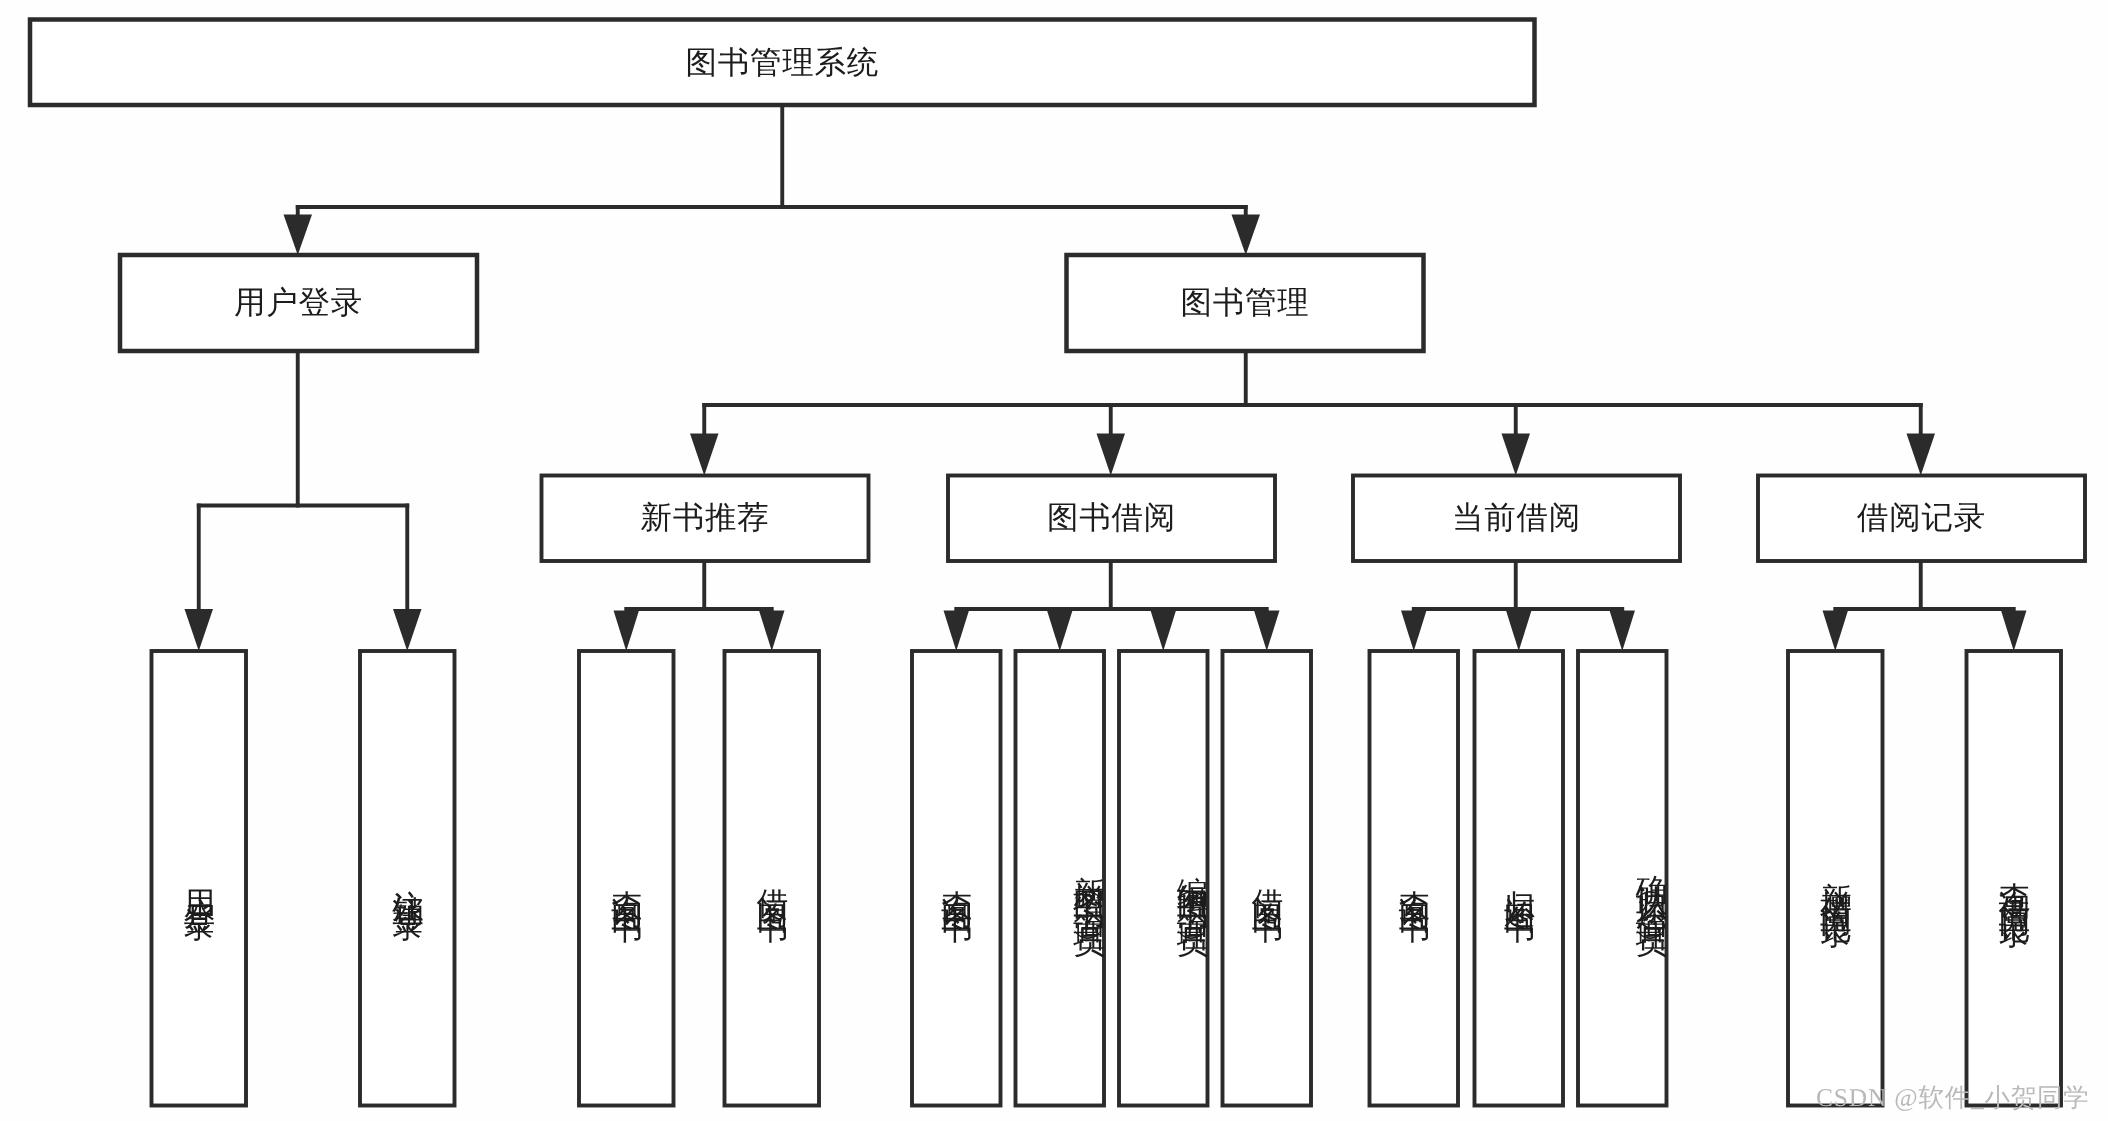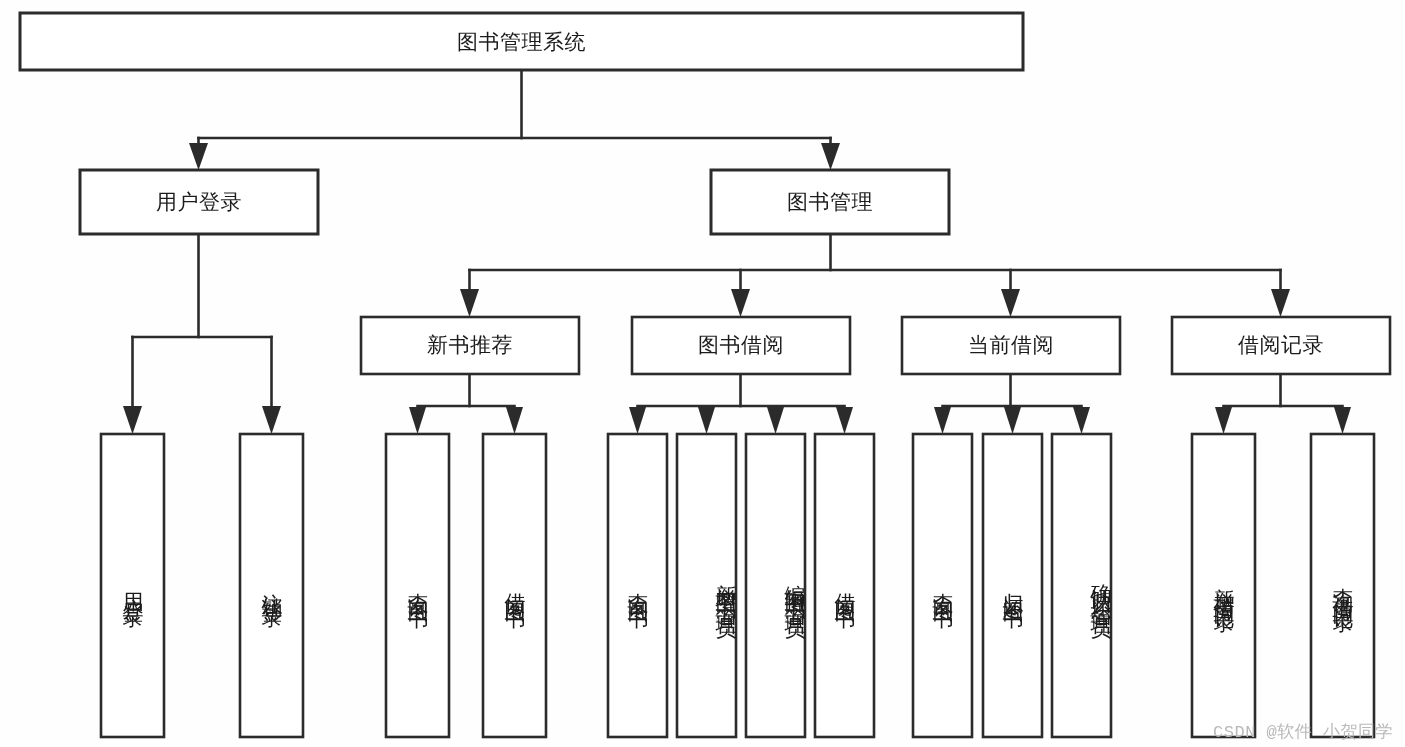--- a/index.html
+++ b/index.html
@@ -66,21 +66,21 @@
     line-height: 1;
     white-space: nowrap;
     text-align: center;
     pointer-events: none;
     user-select: none;
   }
   .watermark {
     position: absolute;
     right: 12px;
     bottom: 4px;
-    font-family: Liberation Mono, monospace;
+    font-family: Liberation Serif, serif;
     font-size: 17px;
     color: #b9b9b9;
     letter-spacing: 0.5px;
     white-space: nowrap;
   }
 </style>
 </head>
 <body>
 
 <div id="diagram-root">

